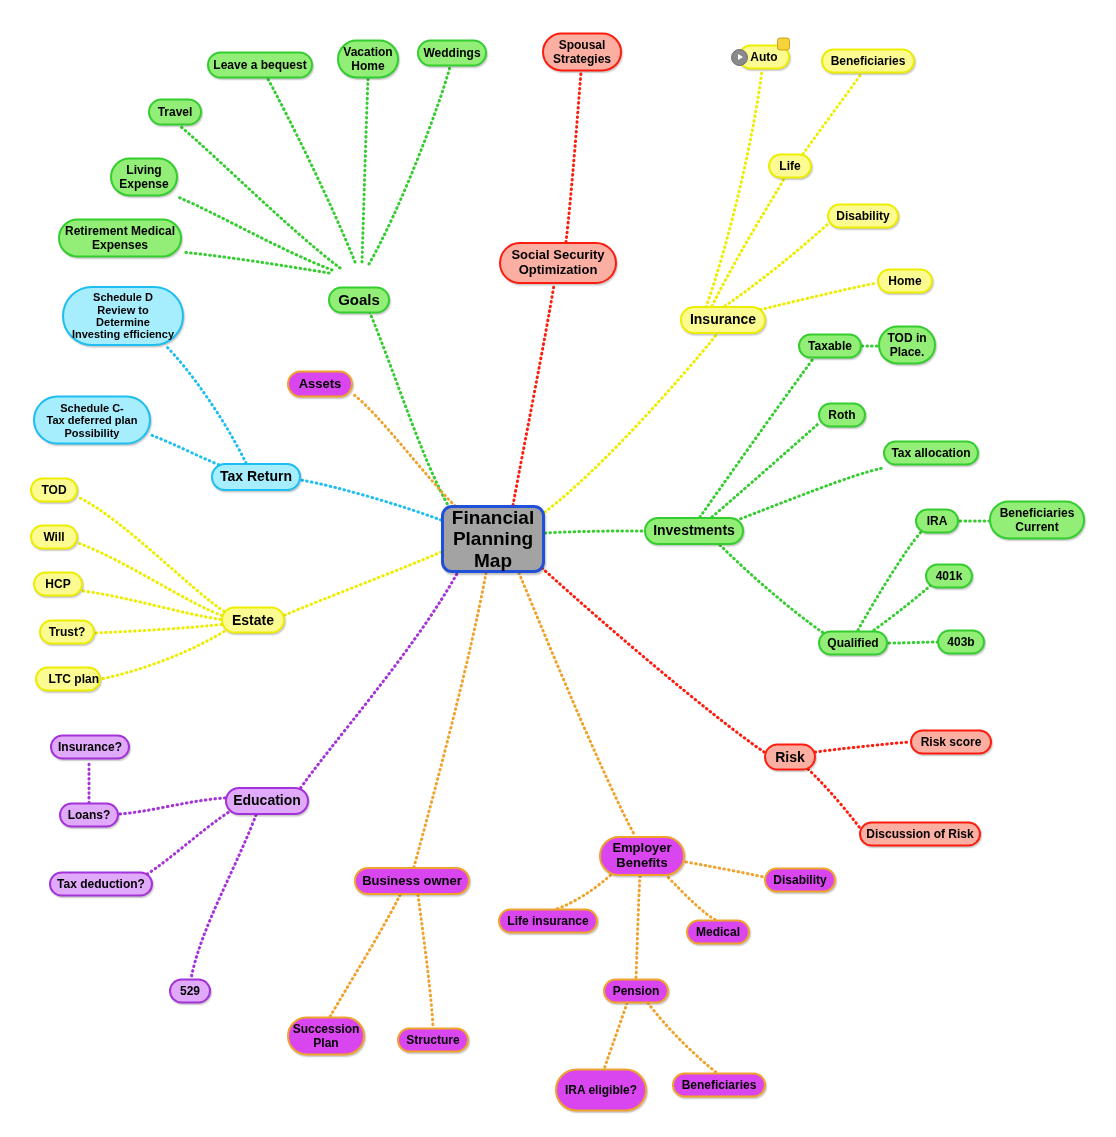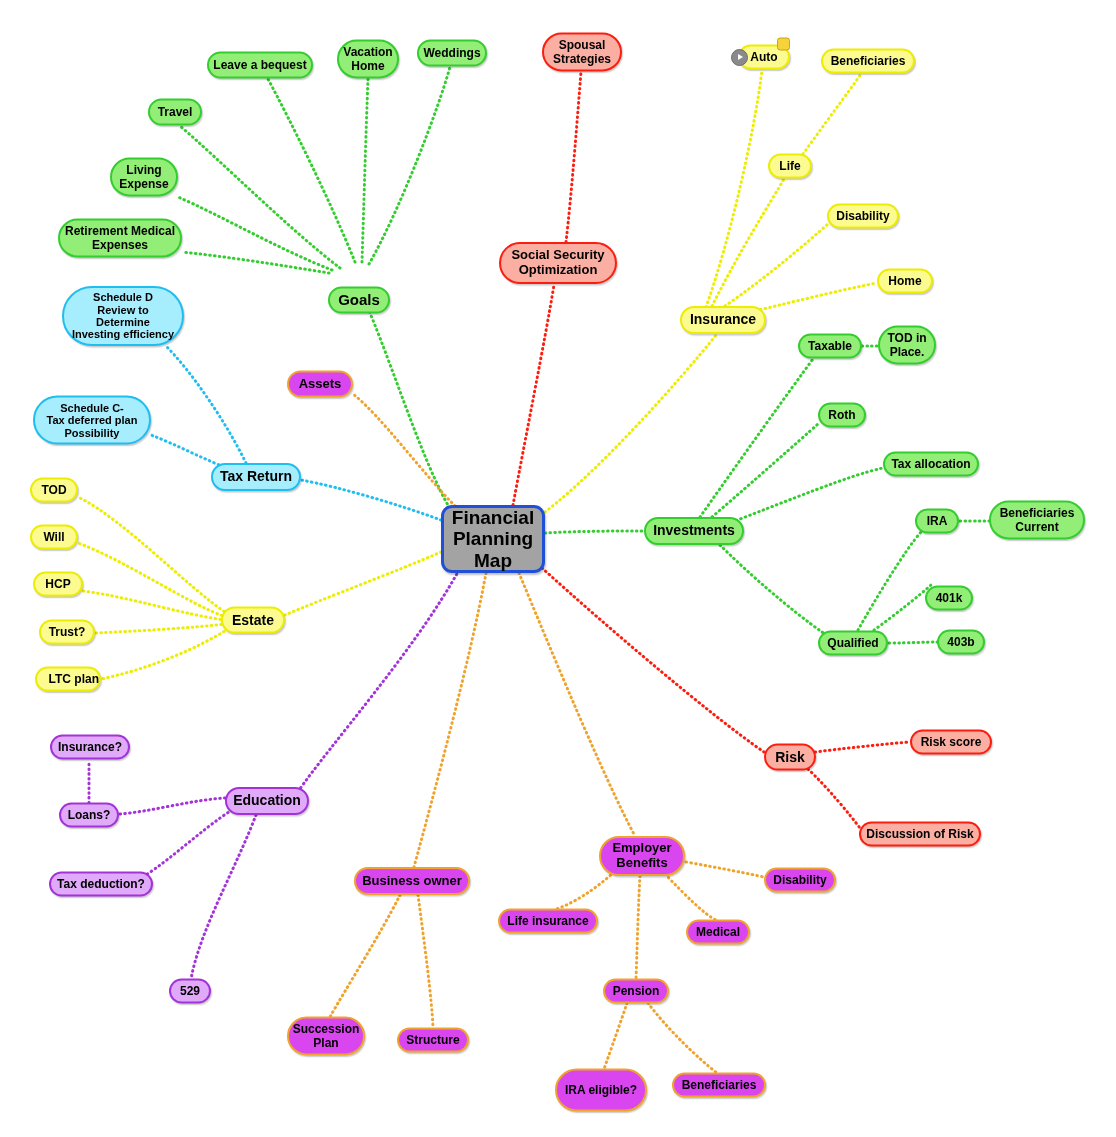--- a/index.html
+++ b/index.html
@@ -211,21 +211,21 @@
       <div class="node node-branch c-yellow" style="left: 764px; top: 57px; width: 52px; height: 25px; font-size: 12px;"><span class="node-label">Auto</span><span class="play-icon"></span><span class="note-marker"></span></div>
       <div class="node node-branch c-yellow" style="left: 868px; top: 61px; width: 94px; height: 25px; font-size: 12px;"><span class="node-label">Beneficiaries</span></div>
       <div class="node node-branch c-yellow" style="left: 790px; top: 166px; width: 44px; height: 25px; font-size: 12px;"><span class="node-label">Life</span></div>
       <div class="node node-branch c-yellow" style="left: 863px; top: 216px; width: 72px; height: 25px; font-size: 12px;"><span class="node-label">Disability</span></div>
       <div class="node node-branch c-yellow" style="left: 905px; top: 281px; width: 56px; height: 25px; font-size: 12px;"><span class="node-label">Home</span></div>
       <div class="node node-branch c-green" style="left: 694px; top: 531px; width: 100px; height: 28px; font-size: 14px;"><span class="node-label">Investments</span></div>
       <div class="node node-branch c-green" style="left: 830px; top: 346px; width: 64px; height: 25px; font-size: 12px;"><span class="node-label">Taxable</span></div>
       <div class="node node-branch c-green" style="left: 907px; top: 345px; width: 58px; height: 39px; font-size: 12px;"><span class="node-label">TOD in
 Place.</span></div>
       <div class="node node-branch c-green" style="left: 842px; top: 415px; width: 48px; height: 25px; font-size: 12px;"><span class="node-label">Roth</span></div>
-      <div class="node node-branch c-green" style="left: 931px; top: 464px; width: 96px; height: 25px; font-size: 12px;"><span class="node-label">Tax allocation</span></div>
+      <div class="node node-branch c-green" style="left: 931px; top: 453px; width: 96px; height: 25px; font-size: 12px;"><span class="node-label">Tax allocation</span></div>
       <div class="node node-branch c-green" style="left: 937px; top: 521px; width: 44px; height: 25px; font-size: 12px;"><span class="node-label">IRA</span></div>
       <div class="node node-branch c-green" style="left: 1037px; top: 520px; width: 96px; height: 39px; font-size: 12px;"><span class="node-label">Beneficiaries
 Current</span></div>
-      <div class="node node-branch c-green" style="left: 949px; top: 576px; width: 48px; height: 25px; font-size: 12px; margin-top: 22px;"><span class="node-label">401k</span></div>
+      <div class="node node-branch c-green" style="left: 949px; top: 576px; width: 48px; height: 25px; font-size: 12px;"><span class="node-label">401k</span></div>
       <div class="node node-branch c-green" style="left: 853px; top: 643px; width: 70px; height: 25px; font-size: 12px;"><span class="node-label">Qualified</span></div>
       <div class="node node-branch c-green" style="left: 961px; top: 642px; width: 48px; height: 25px; font-size: 12px;"><span class="node-label">403b</span></div>
     </div>
 </div>
 
 </body></html>

